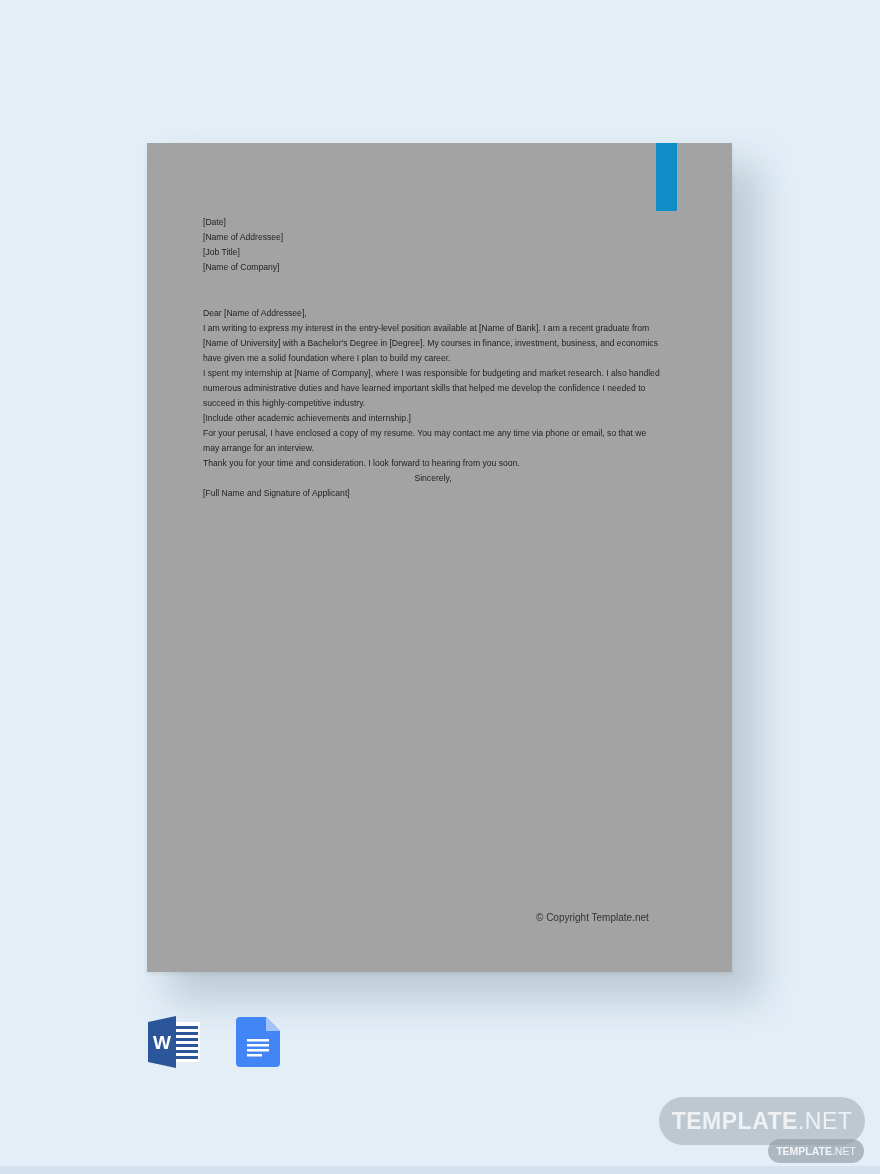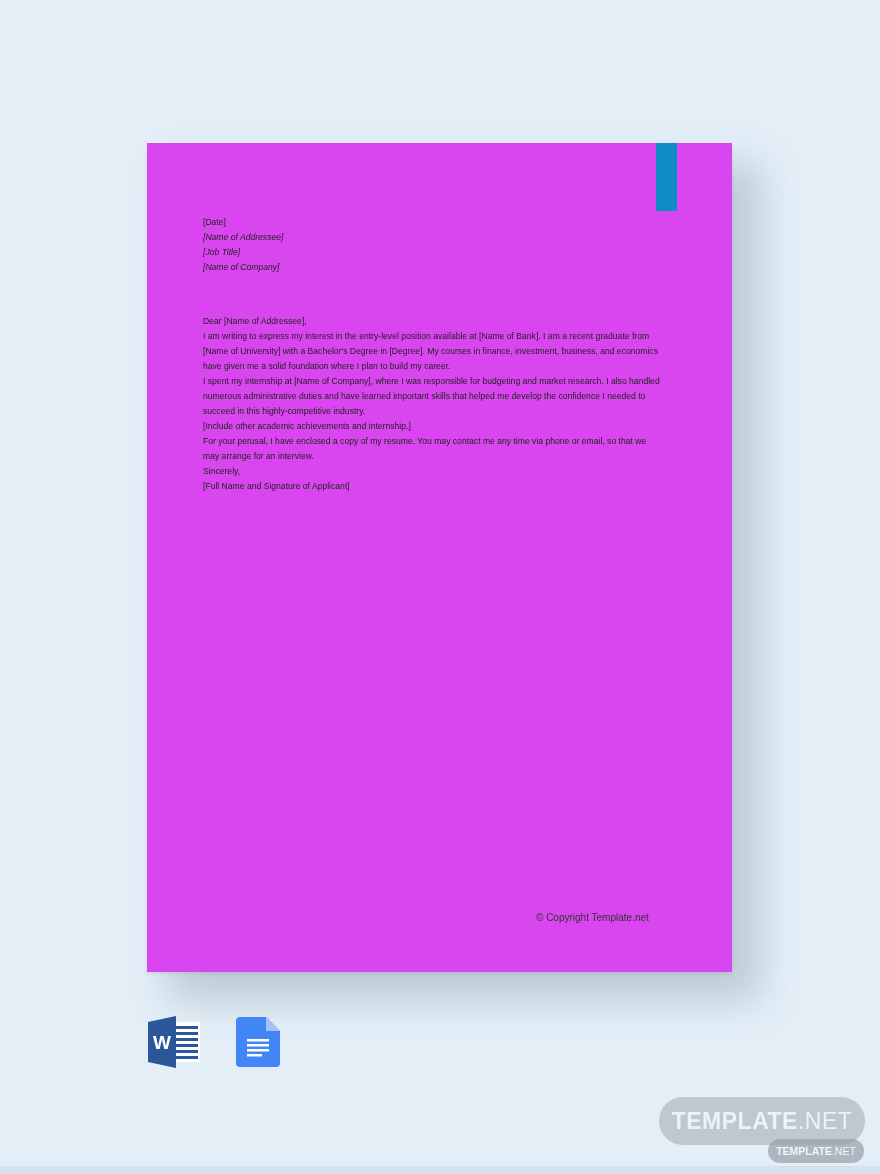--- a/index.html
+++ b/index.html
@@ -13,38 +13,38 @@
       position: absolute; left: 0; top: 1166px; width: 880px; height: 8px;
       background: #d4e2f0;
     }
     .page-shadow {
       position: absolute; left: 170px; top: 165px; width: 590px; height: 835px;
       background: rgba(120,140,150,0.35);
       filter: blur(18px);
     }
     .page {
       position: absolute; left: 147px; top: 143px; width: 585px; height: 829px;
-      background: #d946ef;
+      background: #a3a3a3;
       box-shadow: 0 2px 4px rgba(0,0,0,0.08);
     }
     .accent-bar {
       position: absolute; left: 509px; top: 0; width: 21px; height: 68px;
       background: #0f8dc6;
     }
     .letter {
       position: absolute; left: 56px; top: 72px; width: 460px;
       font-family: "Liberation Sans", sans-serif;
       font-size: 8.6px; line-height: 15px; color: #222;
     }
     .letter p { margin: 0; }
     .date { margin-bottom: 31px; }
-    .addr-block { margin-bottom: 39px; font-style: italic; }
+    .addr-block { margin-bottom: 31px; }
     .salutation { margin-bottom: 23px; }
     .para { margin-bottom: 15px; }
-    .closing { margin-top: 38px; margin-bottom: 34px; }
+    .closing { margin-top: 38px; margin-bottom: 34px; text-align: center; }
     .copyright {
       position: absolute; left: 389px; top: 769px;
       font-size: 10px; color: #333;
     }
     .format-icons {
       position: absolute; left: 146px; top: 1016px; display: flex; gap: 34px; align-items: center;
     }
     .word-icon { width: 56px; height: 52px; position: relative; }
     .gdocs-icon { width: 44px; height: 50px; position: relative; }
     .watermark-big {
@@ -74,20 +74,21 @@
     <div class="addr-block">
       <p>[Name of Addressee]</p>
       <p>[Job Title]</p>
       <p>[Name of Company]</p>
     </div>
     <p class="salutation">Dear [Name of Addressee],</p>
     <p class="para">I am writing to express my interest in the entry-level position available at [Name of Bank]. I am a recent graduate from [Name of University] with a Bachelor's Degree in [Degree]. My courses in finance, investment, business, and economics have given me a solid foundation where I plan to build my career.</p>
     <p class="para">I spent my internship at [Name of Company], where I was responsible for budgeting and market research. I also handled numerous administrative duties and have learned important skills that helped me develop the confidence I needed to succeed in this highly-competitive industry.</p>
     <p class="para">[Include other academic achievements and internship.]</p>
     <p class="para">For your perusal, I have enclosed a copy of my resume. You may contact me any time via phone or email, so that we may arrange for an interview.</p>
+    <p class="para">Thank you for your time and consideration. I look forward to hearing from you soon.</p>
     <p class="closing">Sincerely,</p>
     <p>[Full Name and Signature of Applicant]</p>
   </div>
   <div class="copyright">© Copyright Template.net</div>
 </div>
 
 <div class="format-icons">
   <div class="word-icon">
     <svg width="56" height="52" viewBox="0 0 56 52">
       <rect x="22" y="6" width="32" height="40" fill="#ffffff"></rect>

